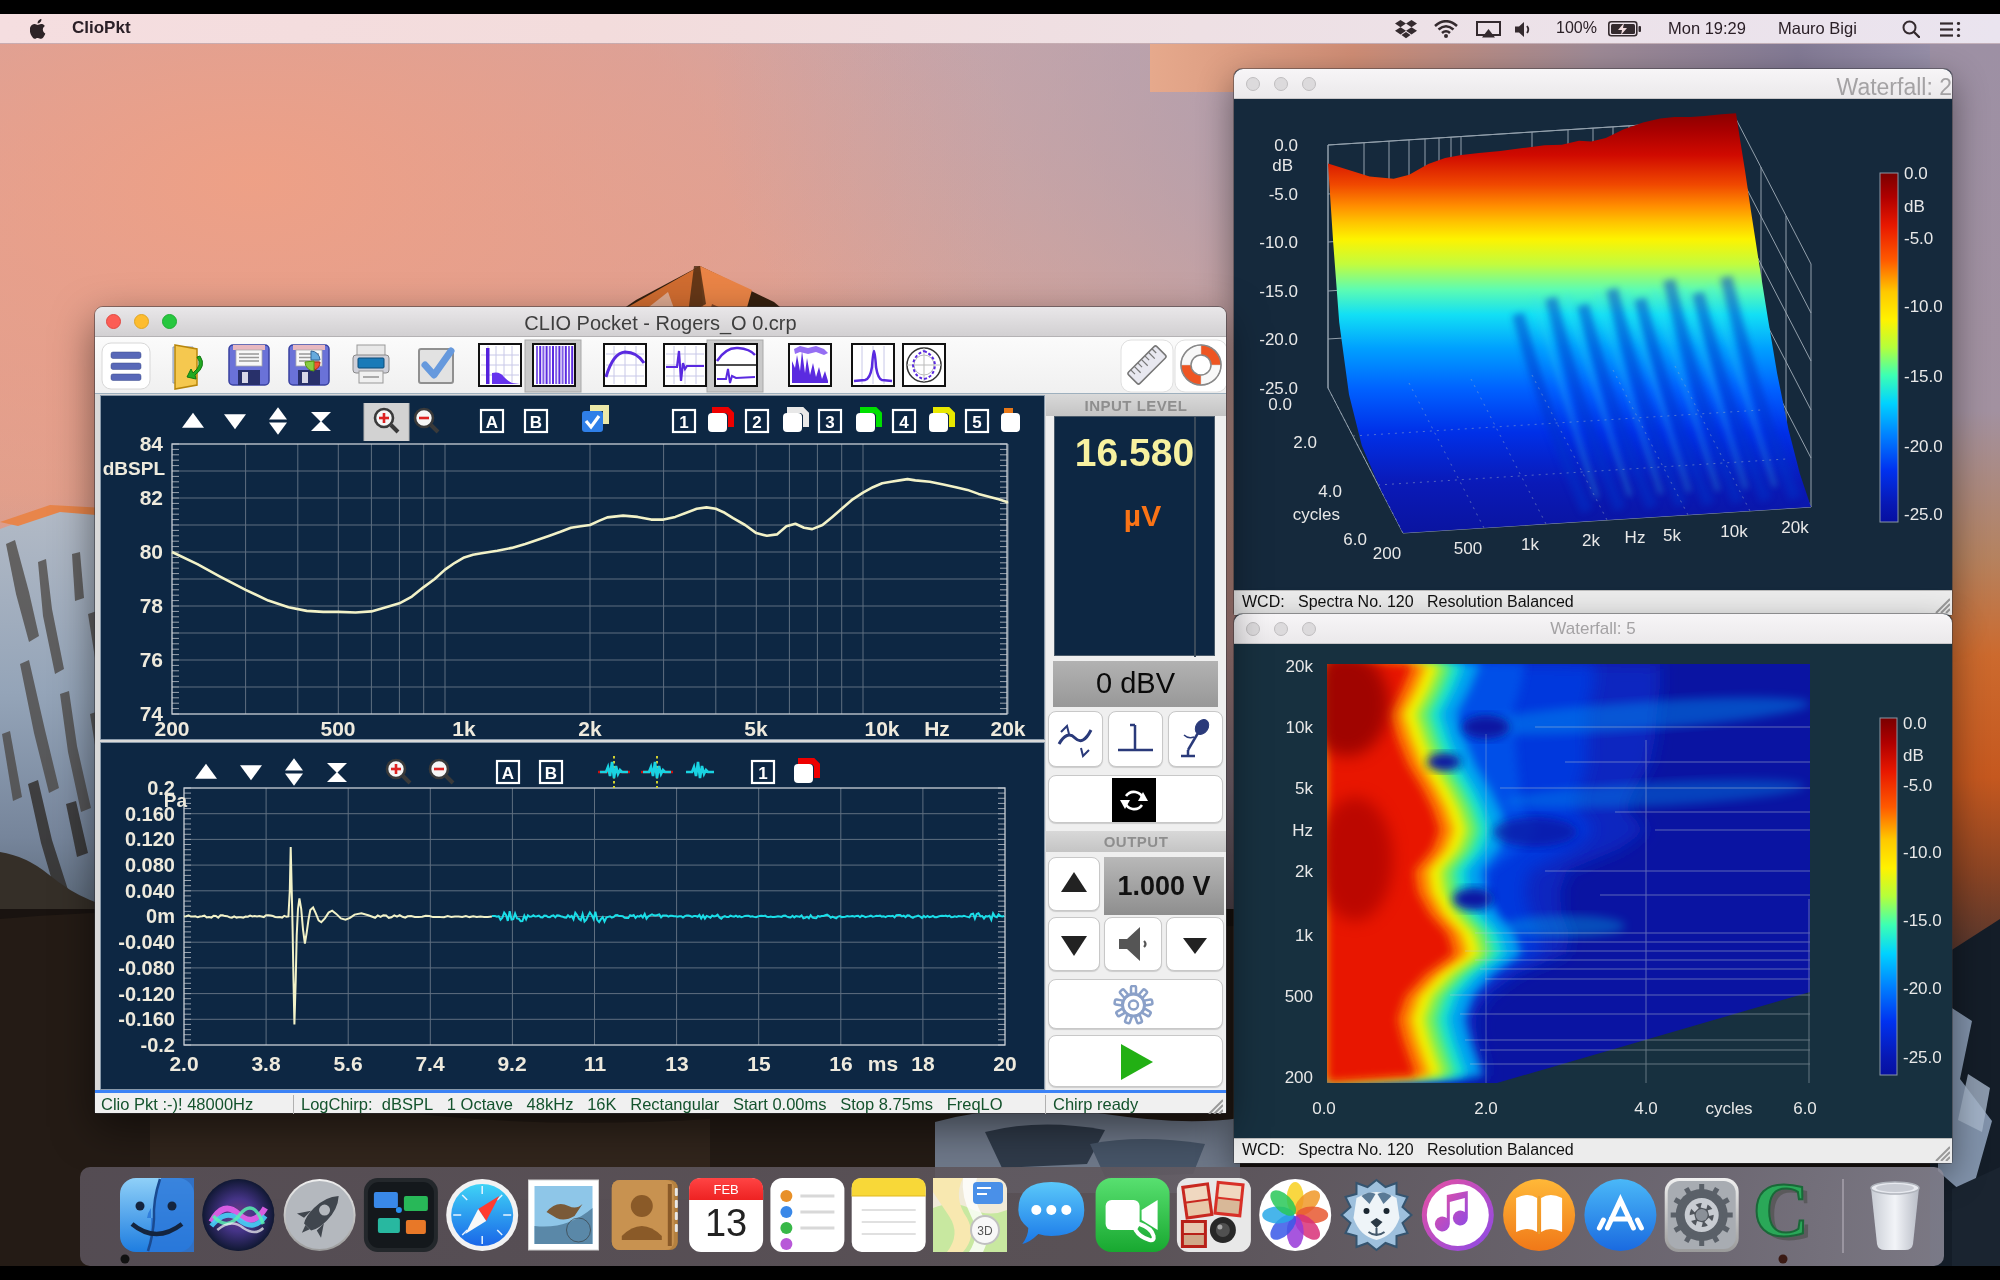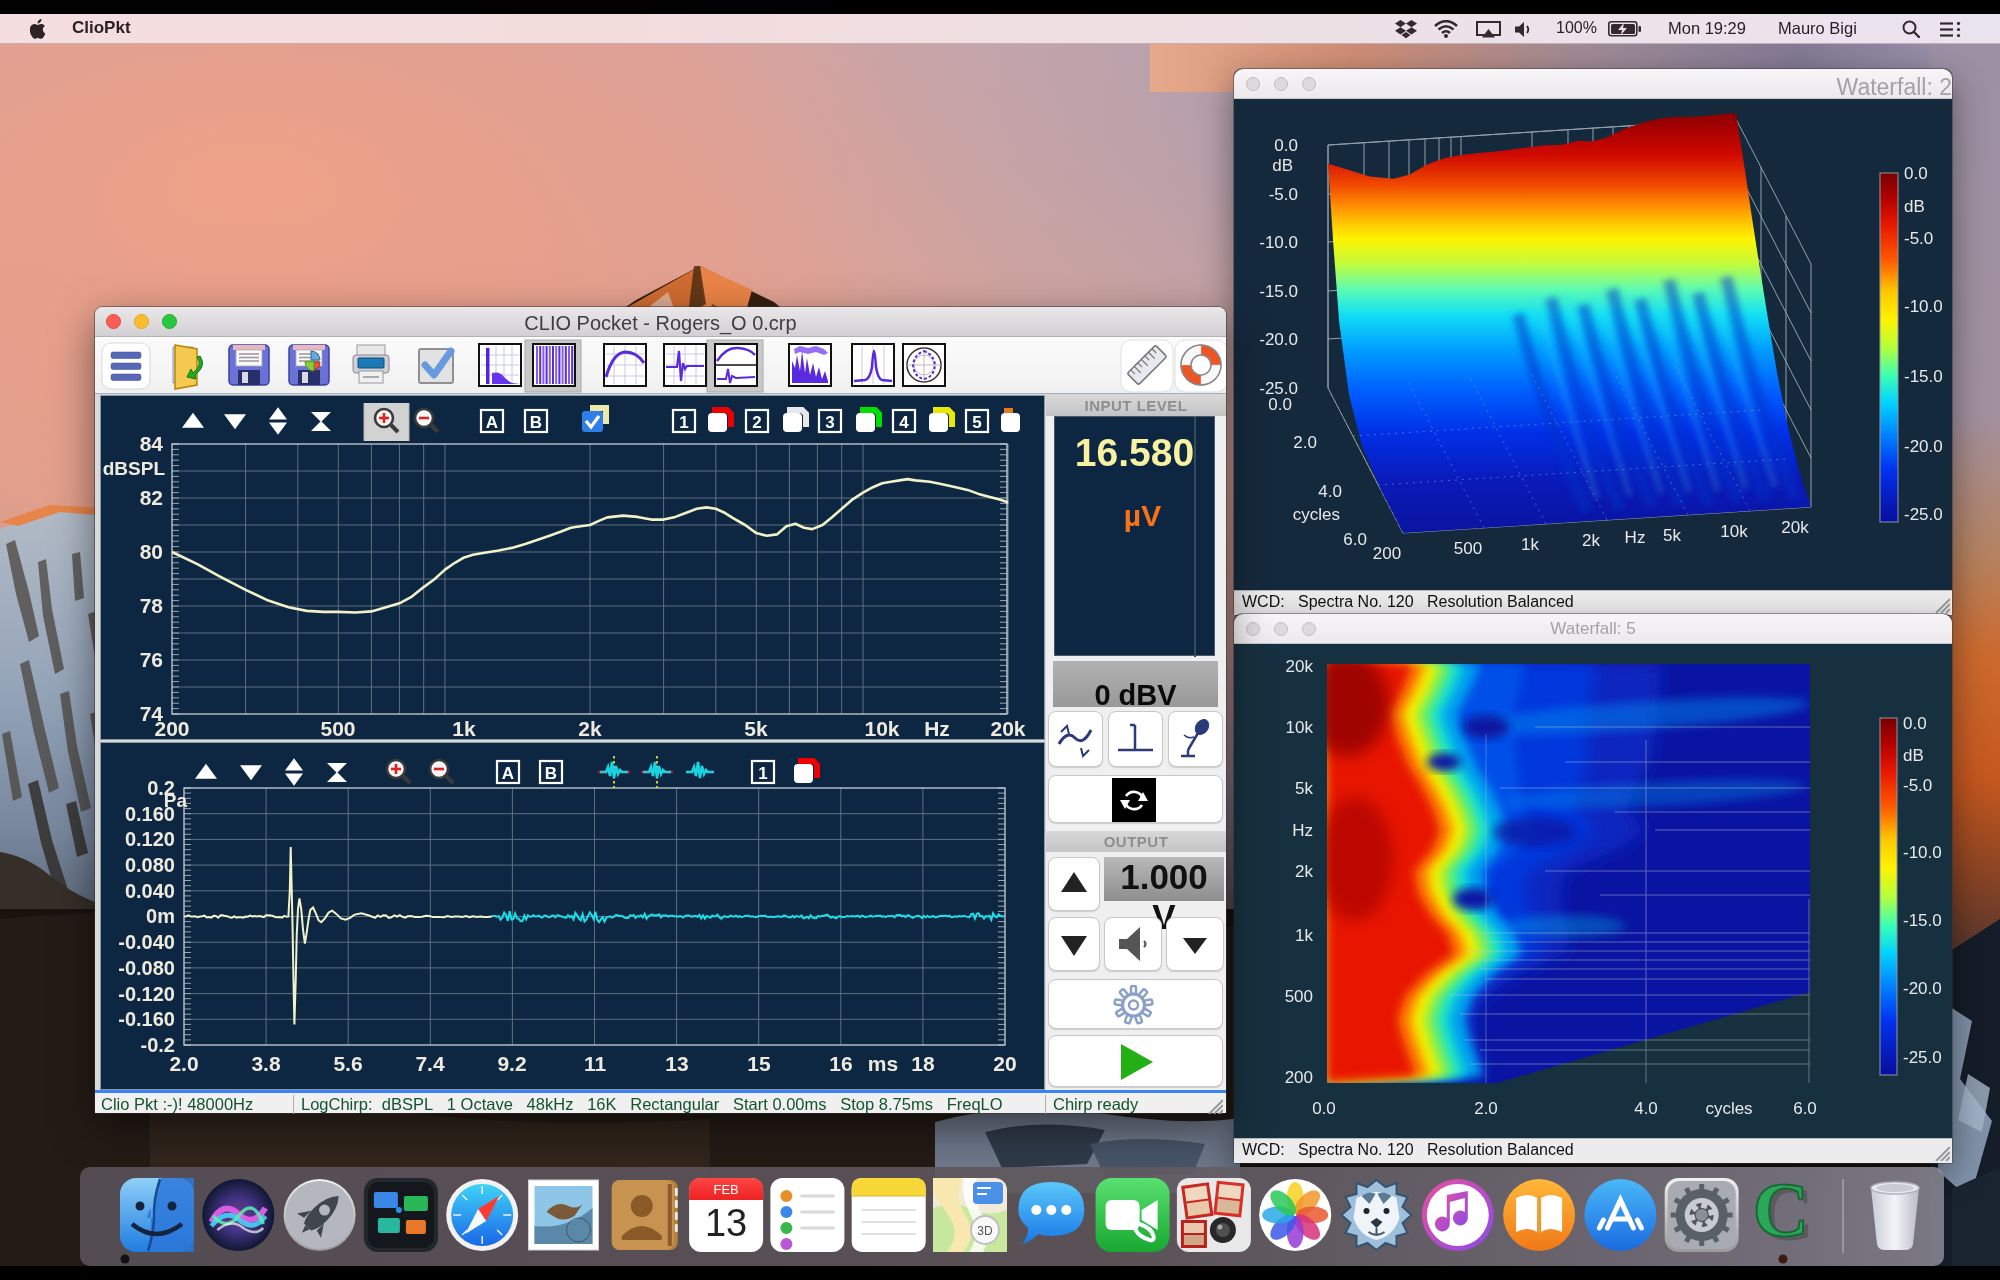--- a/index.html
+++ b/index.html
@@ -965,21 +965,21 @@
       </svg></div>
 
   <div class="abs" id="rpanel" style="left:951px;top:88px;width:180px;height:695px;background:#d9d9d9;">
       <div class="abs" style="left:0;top:0;width:180px;height:695px;background:#efefef;"></div>
       <div class="abs" style="left:0;top:0;width:180px;height:21px;background:linear-gradient(#d8d8d8,#c4c4c4);text-align:center;font-size:15px;font-weight:bold;color:#8e8e8e;padding-top:2px;letter-spacing:0.5px;">INPUT LEVEL</div>
       <div class="abs" style="left:8px;top:21px;width:161px;height:240px;background:#0d2743;border:1px solid #4a5a6a;">
         <div style="text-align:center;font-size:39px;font-weight:bold;color:#f7f1a0;margin-top:14px;">16.580</div>
         <div style="text-align:center;font-size:30px;font-weight:bold;color:#f97316;margin-top:24px;margin-left:16px;">µV</div>
         <div class="abs" style="left:139px;top:0;width:1.5px;height:240px;background:#3a4a5a;"></div>
       </div>
-      <div class="abs" style="left:7px;top:266px;width:165px;height:46px;background:linear-gradient(#b2b2b2,#989898);text-align:center;font-size:29px;font-weight:bold;color:#0a0a0a;padding-top:18px;">0 dBV</div>
+      <div class="abs" style="left:7px;top:266px;width:165px;height:46px;background:linear-gradient(#b2b2b2,#989898);text-align:center;font-size:29px;font-weight:normal;color:#0a0a0a;padding-top:6px;">0 dBV</div>
       <div class="abs" style="left:2px;top:316px;width:55px;height:56px;background:#fff;border:1px solid #c8c8c8;border-radius:8px;box-shadow:0 1px 1px rgba(0,0,0,0.15);"><svg width="53" height="54" viewBox="0 0 53 54">
           <path d="M10,32 q8,-14 16,-6 q8,8 16,-8" stroke="#2a3a7a" stroke-width="3" fill="none"></path>
           <path d="M12,20 l6,-6 l2,8" fill="none" stroke="#2a3a7a" stroke-width="2"></path>
           <path d="M40,38 l-6,6 l-2,-8" fill="none" stroke="#2a3a7a" stroke-width="2"></path>
         </svg></div>
       <div class="abs" style="left:62px;top:316px;width:55px;height:56px;background:#fff;border:1px solid #c8c8c8;border-radius:8px;box-shadow:0 1px 1px rgba(0,0,0,0.15);"><svg width="53" height="54" viewBox="0 0 53 54">
           <path d="M9,38 L44,38 M26,38 L26,13 M26,13 L21,13" stroke="#2a3a7a" stroke-width="2.5" fill="none"></path>
         </svg></div>
       <div class="abs" style="left:122px;top:316px;width:55px;height:56px;background:#fff;border:1px solid #c8c8c8;border-radius:8px;box-shadow:0 1px 1px rgba(0,0,0,0.15);"><svg width="53" height="54" viewBox="0 0 53 54">
           <g stroke="#2a3a7a" fill="none">
@@ -993,21 +993,21 @@
         <div class="abs" style="left:63px;top:2px;width:44px;height:44px;background:#000;"><svg width="44" height="44" viewBox="0 0 44 44">
             <path d="M14,18 a9.5,9.5 0 0 1 17,3 M30,27 a9.5,9.5 0 0 1 -17,-3" stroke="#fff" stroke-width="2.6" fill="none"></path>
             <polygon points="31,14 36,23 26,23" fill="#fff"></polygon>
             <polygon points="13,31 8,22 18,22" fill="#fff"></polygon>
           </svg></div>
       </div>
       <div class="abs" style="left:0;top:436px;width:180px;height:21px;background:linear-gradient(#d8d8d8,#c4c4c4);text-align:center;font-size:15px;font-weight:bold;color:#8e8e8e;padding-top:2px;letter-spacing:0.5px;">OUTPUT</div>
       <div class="abs" style="left:2px;top:462px;width:52px;height:54px;background:#fff;border:1px solid #c8c8c8;border-radius:8px;box-shadow:0 1px 1px rgba(0,0,0,0.15);"><svg width="50" height="52">
           <polygon points="25,14 38,34 12,34" fill="#222"></polygon>
         </svg></div>
-      <div class="abs" style="left:58px;top:462px;width:120px;height:44px;background:linear-gradient(#b8b8b8,#8e8e8e);text-align:center;font-size:35px;font-weight:bold;color:#111;padding-top:0;">1.000 V</div>
+      <div class="abs" style="left:58px;top:462px;width:120px;height:58px;background:linear-gradient(#b8b8b8,#8e8e8e);text-align:center;font-size:27px;font-weight:bold;color:#111;padding-top:14px;">1.000 V</div>
       <div class="abs" style="left:2px;top:522px;width:52px;height:54px;background:#fff;border:1px solid #c8c8c8;border-radius:8px;box-shadow:0 1px 1px rgba(0,0,0,0.15);"><svg width="50" height="52">
           <polygon points="25,38 38,18 12,18" fill="#222"></polygon>
         </svg></div>
       <div class="abs" style="left:58px;top:522px;width:58px;height:54px;background:#fff;border:1px solid #c8c8c8;border-radius:8px;box-shadow:0 1px 1px rgba(0,0,0,0.15);"><svg width="56" height="52" viewBox="0 0 56 52">
           <polygon points="14,21 22,21 35,9 35,43 22,31 14,31" fill="#555"></polygon>
           <path d="M39,23 Q42,26 39,29" stroke="#555" stroke-width="2.2" fill="none"></path>
         </svg></div>
       <div class="abs" style="left:120px;top:522px;width:58px;height:54px;background:#fff;border:1px solid #c8c8c8;border-radius:8px;box-shadow:0 1px 1px rgba(0,0,0,0.15);"><svg width="56" height="52">
           <polygon points="28,36 40,20 16,20" fill="#222"></polygon>
         </svg></div>

